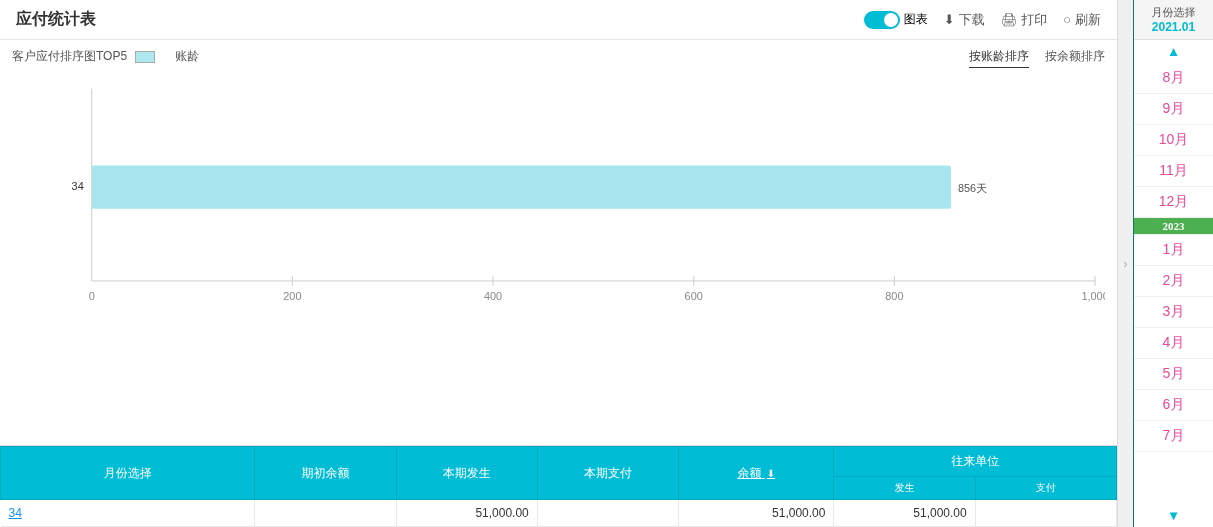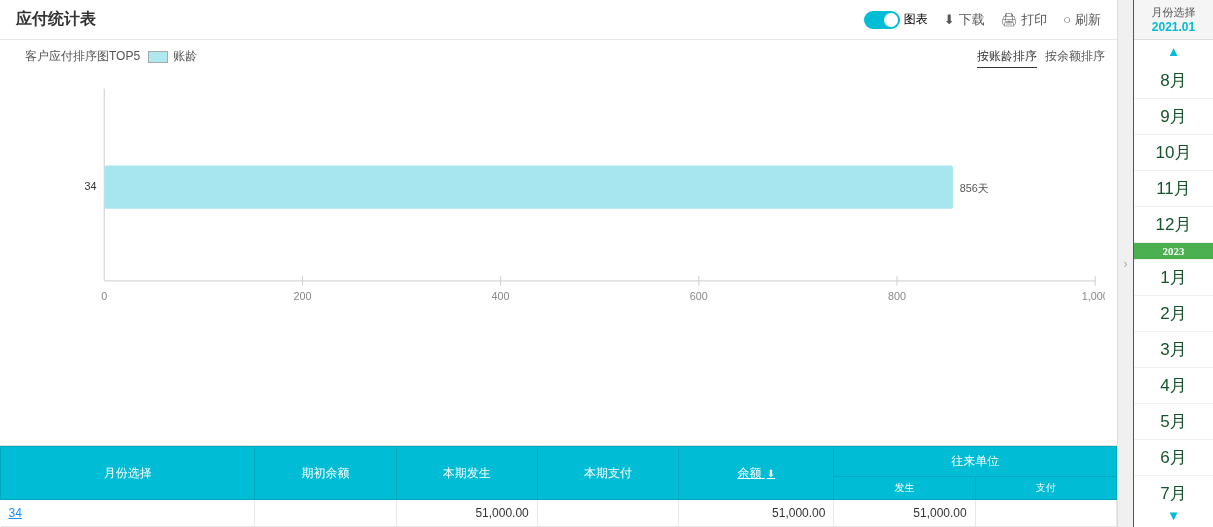--- a/index.html
+++ b/index.html
@@ -12,27 +12,27 @@
     
     .header { display: flex; align-items: center; justify-content: space-between; padding: 8px 16px; border-bottom: 1px solid #e8e8e8; height: 40px; }
     .header-title { font-size: 16px; font-weight: bold; color: #333; }
     .header-actions { display: flex; gap: 16px; }
     .toggle-container { display: flex; align-items: center; gap: 4px; }
     .toggle { width: 36px; height: 18px; background: #00bcd4; border-radius: 9px; position: relative; cursor: pointer; }
     .toggle::after { content: ''; position: absolute; width: 14px; height: 14px; background: #fff; border-radius: 50%; top: 2px; right: 2px; }
     .header-btn { display: flex; align-items: center; gap: 4px; color: #555; cursor: pointer; font-size: 13px; }
 
     
-    .chart-section { flex: 1; padding: 8px 12px; overflow: hidden; position: relative; margin-left: 13px; }
+    .chart-section { flex: 1; padding: 8px 12px; overflow: hidden; position: relative; }
 
     .chart-legend { display: flex; align-items: center; gap: 8px; margin-bottom: 8px; font-size: 12px; color: #555; }
-    .legend-item { display: flex; align-items: center; gap: 5px; }
+    .legend-item { display: flex; align-items: center; gap: 20px; }
     .legend-color { width: 20px; height: 12px; background: #b0e8f0; border: 1px solid #aaa; }
 
-    .sort-tabs { position: absolute; top: 8px; right: 12px; display: flex; gap: 8px; }
+    .sort-tabs { position: absolute; top: 8px; right: 12px; display: flex; gap: 16px; }
     .sort-tab { font-size: 12px; color: #555; cursor: pointer; border-bottom: 1px solid transparent; padding-bottom: 2px; }
     .sort-tab.active { color: #333; border-bottom: 1px solid #333; }
 
     
     .chart-wrapper { position: relative; height: 280px; padding-left: 40px; padding-bottom: 30px; }
     .chart-svg { width: 100%; height: 100%; }
 
     
     .table-section { border-top: 1px solid #e0e0e0; }
     .table-container { overflow-x: auto; }
@@ -44,21 +44,21 @@
     .td-link { color: #1890ff; text-decoration: underline; cursor: pointer; }
     .td-amount { color: #333; }
 
     
     .sidebar { width: 80px; border-left: 1px solid #0f766e; display: flex; flex-direction: column; background: #fff; }
     .sidebar-header { background: #f5f5f5; padding: 6px 4px; font-size: 12px; color: #333; text-align: center; border-bottom: 1px solid #ddd; height: 40px; display: flex; flex-direction: column; justify-content: center; }
     .sidebar-header-label { font-size: 11px; color: #555; }
     .sidebar-header-value { font-size: 12px; color: #00bcd4; font-weight: bold; }
     .sidebar-scroll { flex: 1; overflow-y: auto; overflow-x: hidden; }
     .sidebar-nav-btn { width: 100%; background: none; border: none; cursor: pointer; padding: 4px; display: flex; justify-content: center; align-items: center; color: #00bcd4; }
-    .sidebar-month-item { padding: 6px 8px; font-size: 17px; color: #14532d; cursor: pointer; text-align: center; border-bottom: 1px solid #f0f0f0; }
+    .sidebar-month-item { padding: 6px 8px; font-size: 14px; color: #ec4899; cursor: pointer; text-align: center; border-bottom: 1px solid #f0f0f0; }
     .sidebar-month-item.year-label { background: #4caf50; color: #fff; font-weight: bold; padding: 2px 4px; font-size: 11px; font-family: Liberation Serif, serif; }
 
     
     .sidebar-collapse-btn { width: 16px; background: #f0f0f0; border-left: 1px solid #ddd; display: flex; align-items: center; justify-content: center; cursor: pointer; color: #aaa; font-size: 12px; }
   </style>
 </head>
 <body>
 
 <div class="app-container">
   <div class="main-content">

